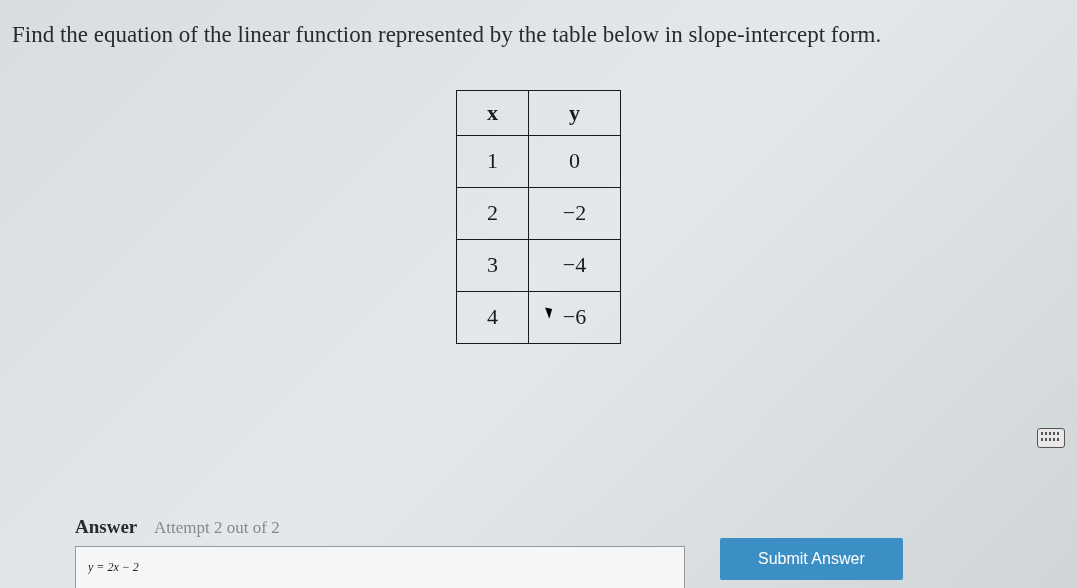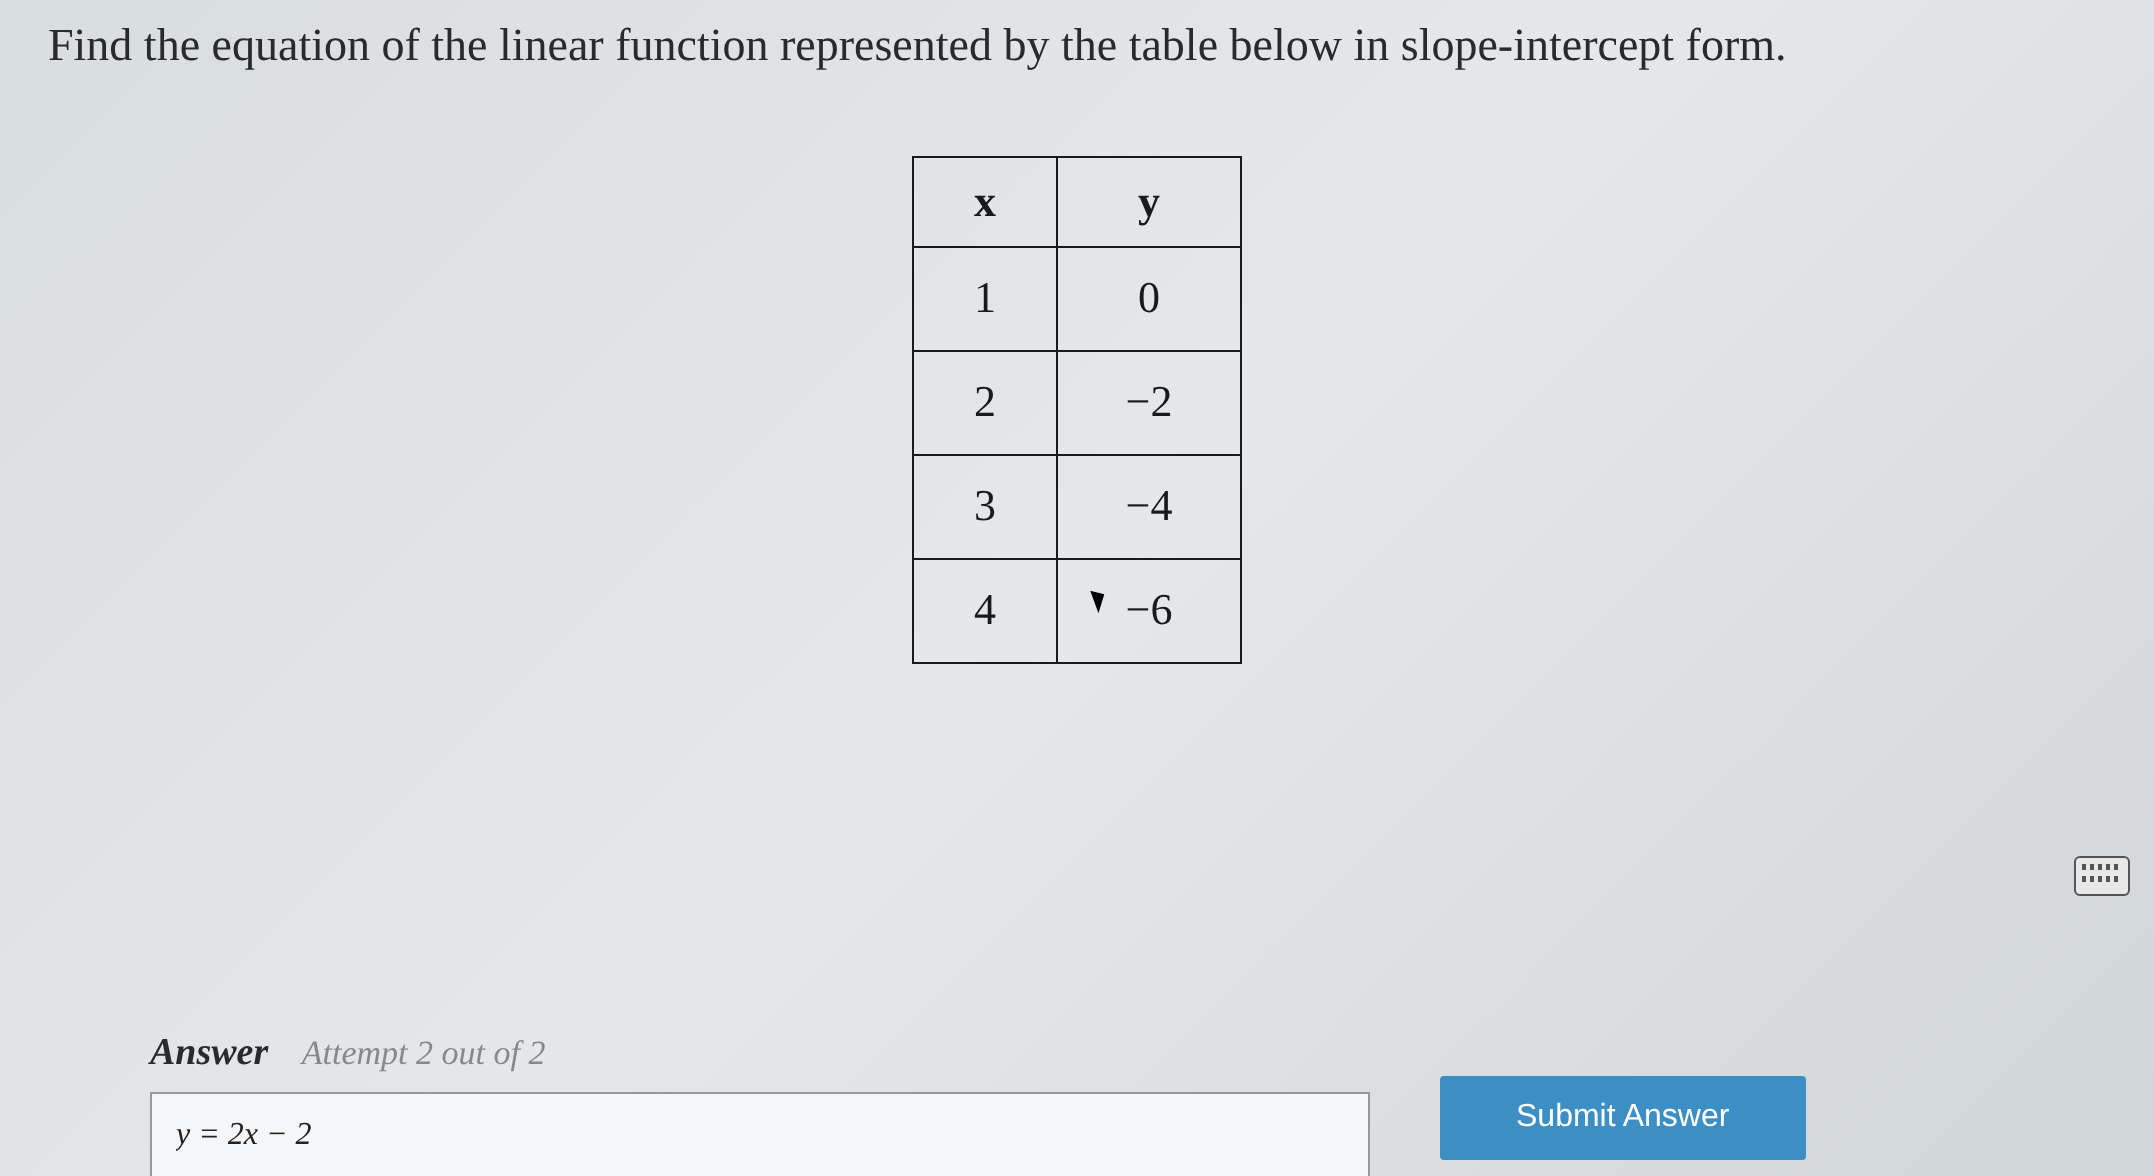--- a/index.html
+++ b/index.html
@@ -11,22 +11,23 @@
       font-family: Georgia, 'Times New Roman', serif;
       background: linear-gradient(135deg, #d8dde0 0%, #e5e8ea 50%, #d0d5d8 100%);
       width: 1077px;
       height: 588px;
       position: relative;
       overflow: hidden;
     }
     .question-text {
       font-size: 23px;
       color: #2a2a2a;
-      padding: 8px 10px 0 24px;
+      padding: 8px 10px 0 12px;
       line-height: 1.3;
+      margin-top: 12px;
     }
     .table-container {
       display: flex;
       justify-content: center;
       margin-top: 40px;
     }
     .data-table {
       border-collapse: collapse;
       background: transparent;
     }
@@ -65,21 +66,20 @@
       height: 0;
       border-left: 6px solid #000;
       border-top: 4px solid transparent;
       border-bottom: 8px solid transparent;
       transform: rotate(-20deg);
     }
     .answer-section {
       position: absolute;
       bottom: 50px;
       left: 75px;
-      font-style: italic;
     }
     .answer-label {
       font-size: 19px;
       color: #2a2a2a;
     }
     .answer-label .word-answer {
       font-weight: bold;
     }
     .answer-label .attempt {
       color: #888;
@@ -92,21 +92,21 @@
       bottom: 0px;
       left: 75px;
       width: 610px;
     }
     .answer-input {
       width: 100%;
       height: 42px;
       border: 1px solid #999;
       background: #f5f6f7;
       padding: 0 12px;
-      font-size: 16px;
+      font-size: 12px;
       font-family: 'Times New Roman', serif;
       font-style: italic;
       color: #222;
       border-bottom: none;
     }
     .submit-button {
       position: absolute;
       bottom: 8px;
       left: 720px;
       background: #3b8fc4;

